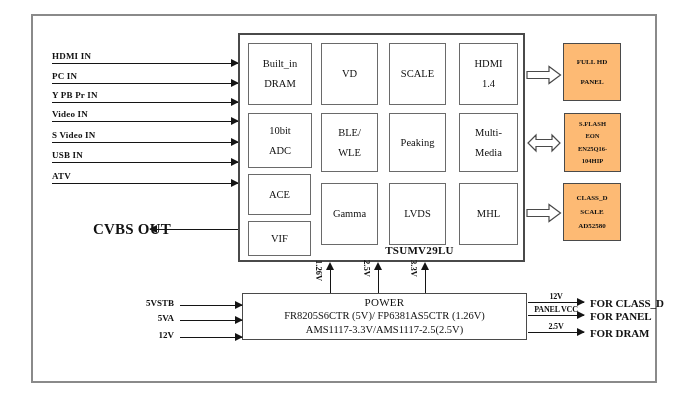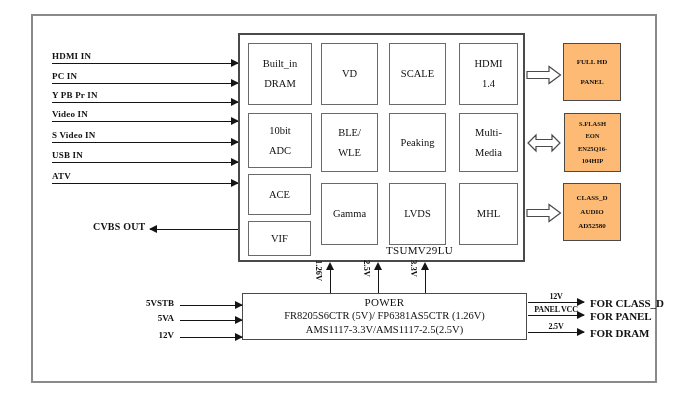--- a/index.html
+++ b/index.html
@@ -16,30 +16,30 @@
   .ah-l{position:absolute;width:0;height:0;left:-1px;top:-4.6px;
         border-top:4.5px solid transparent;border-bottom:4.5px solid transparent;
         border-right:8.5px solid #141414;}
   .vstem{position:absolute;width:0;border-left:1.5px solid #141414;}
   .ah-u{position:absolute;width:0;height:0;
         border-left:4.5px solid transparent;border-right:4.5px solid transparent;
         border-bottom:8.5px solid #141414;}
 
   
   .sig-label{position:absolute;left:52px;font-size:9px;font-weight:700;letter-spacing:.2px;}
-  .out-label{position:absolute;font-size:10px;font-weight:700;letter-spacing:.2px;}
+  .out-label{position:absolute;font-size:15px;font-weight:700;letter-spacing:.2px;}
 
   
   .chip{position:absolute;left:238px;top:33px;width:283px;height:225px;
         border:2px solid #4a4a4a;background:#fff;}
   .blk{position:absolute;border:1.2px solid #6a6a6a;background:#fff;
        display:flex;align-items:center;justify-content:center;text-align:center;
        font-size:10.5px;white-space:pre-line;line-height:20px;}
   .chip-label{position:absolute;left:81px;top:209px;width:197px;text-align:center;
-              font-size:11px;letter-spacing:.3px;}
+              font-size:11px;letter-spacing:.3px;font-weight:bold;}
 
   
   .peri{position:absolute;border:1.5px solid #4a4a4a;background:#fdba74;
         display:flex;align-items:center;justify-content:center;text-align:center;
         font-weight:700;white-space:pre-line;}
   .peri.fullhd{left:563px;top:43px;width:56px;height:56px;font-size:7px;line-height:20px;}
   .peri.sflash{left:564px;top:113px;width:55px;height:57px;font-size:6.5px;line-height:12.5px;}
   .peri.classd{left:563px;top:183px;width:56px;height:56px;font-size:7px;line-height:14px;}
   .fat-arrow{position:absolute;left:526px;width:36px;height:20px;}
 
@@ -126,21 +126,21 @@
     <polygon points="1,6.5 23,6.5 23,1.5 34.5,10 23,18.5 23,13.5 1,13.5" fill="#fff" stroke="#4a4a4a" stroke-width="1.2"></polygon>
   </svg>
 
   <div class="peri fullhd">FULL HD
 PANEL</div>
   <div class="peri sflash">S.FLASH
 EON
 EN25Q16-
 104HIP</div>
   <div class="peri classd">CLASS_D
-AUDIO
+SCALE
 AD52580</div>
 
   <div class="rail-label" style="left:314px;top:260px">1.26V</div>
   <div class="vstem" style="left:330px;top:270px;height:23px"></div>
   <span class="ah-u" style="left:326px;top:262px"></span>
   <div class="rail-label" style="left:362px;top:260px">2.5V</div>
   <div class="vstem" style="left:378px;top:270px;height:23px"></div>
   <span class="ah-u" style="left:374px;top:262px"></span>
   <div class="rail-label" style="left:409px;top:260px">3.3V</div>
   <div class="vstem" style="left:425px;top:270px;height:23px"></div>

